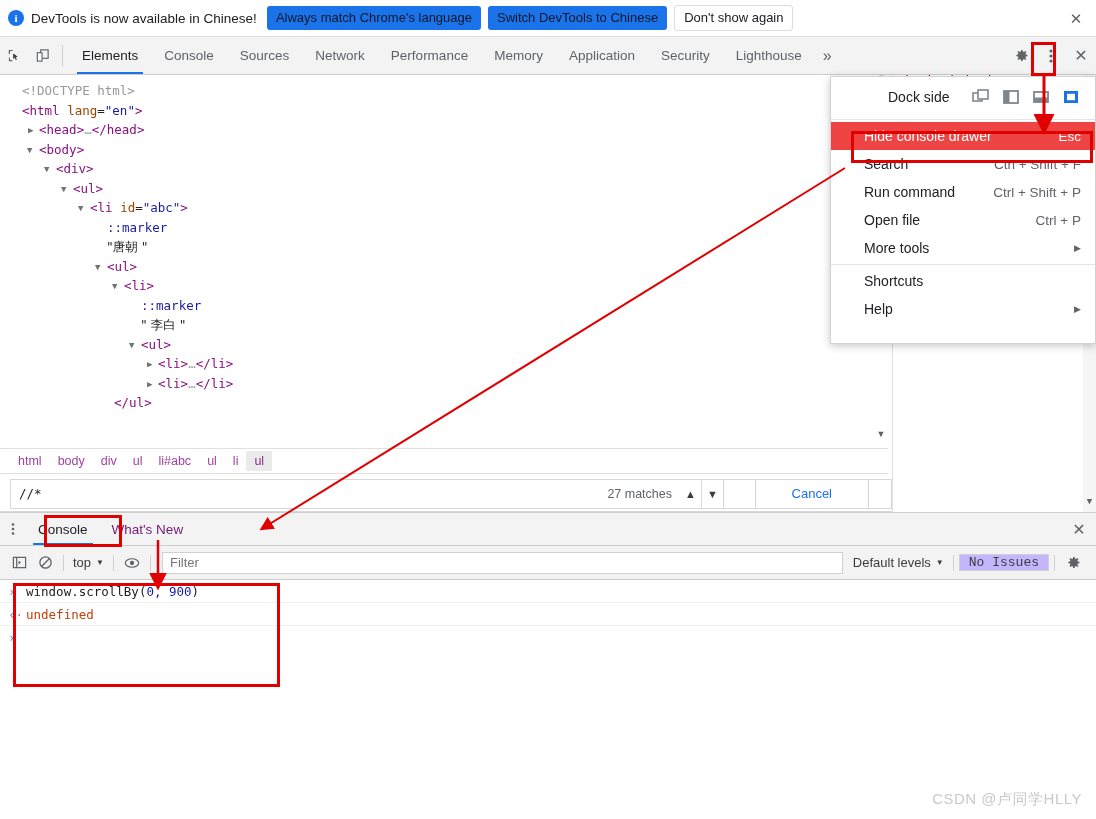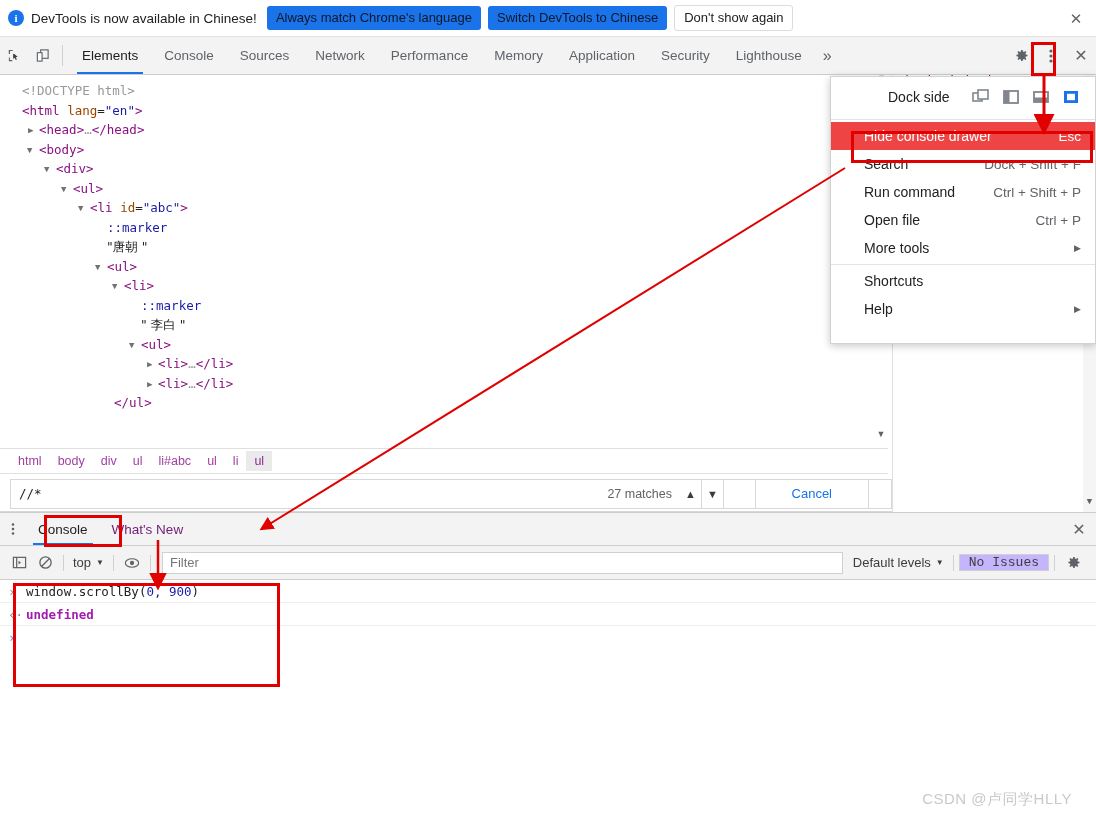--- a/index.html
+++ b/index.html
@@ -173,24 +173,24 @@
   .console-body {
     position: absolute; left: 0; top: 580px; width: 1096px; height: 239px; background: #fff;
     font-family: "DejaVu Sans Mono", monospace; font-size: 12.5px;
   }
   .cl { height: 23px; line-height: 23px; white-space: pre; display: flex; align-items: center; padding-left: 8px; }
   .cl.sep { border-bottom: 1px solid #eee; }
   .c-prompt { color: #8a8a8a; width: 18px; flex: none; }
   .c-prompt.blue { color: #4f86e8; }
   .c-num { color: #1a1aa6; }
   .c-code { color: #222; }
-  .c-ret { color: #a21caf; font-weight: bold; }
+  .c-ret { color: #c2410c; }
 
   .watermark {
-    position: absolute; right: 24px; bottom: 10px;
+    position: absolute; right: 14px; bottom: 10px;
     font-size: 15px; color: #c9c9c9; font-family: "Liberation Sans", sans-serif;
     letter-spacing: 0.5px;
   }
 
   
   .menu {
     position: absolute; left: 830px; top: 76px; width: 266px; height: 268px;
     background: #fff; border: 1px solid #d2d2d2;
     box-shadow: 0 2px 8px rgba(0,0,0,0.22);
     z-index: 40;
@@ -387,21 +387,21 @@
         </span>
       </div>
     </div>
     <div class="menu-div"></div>
     <div class="mi highlight">
       <span>Hide console drawer</span>
       <span class="shortcut">Esc</span>
     </div>
     <div class="mi">
       <span>Search</span>
-      <span class="shortcut">Dock + Shift + F</span>
+      <span class="shortcut">Ctrl + Shift + F</span>
     </div>
     <div class="mi">
       <span>Run command</span>
       <span class="shortcut">Ctrl + Shift + P</span>
     </div>
     <div class="mi">
       <span>Open file</span>
       <span class="shortcut">Ctrl + P</span>
     </div>
     <div class="mi">

